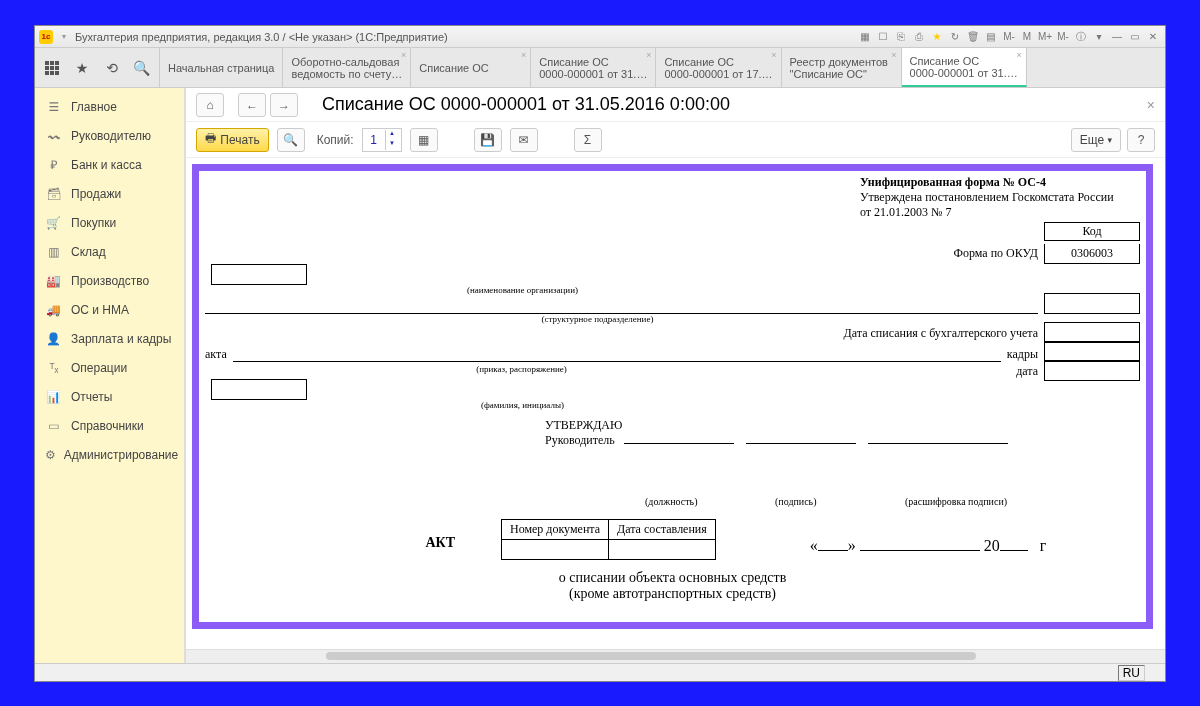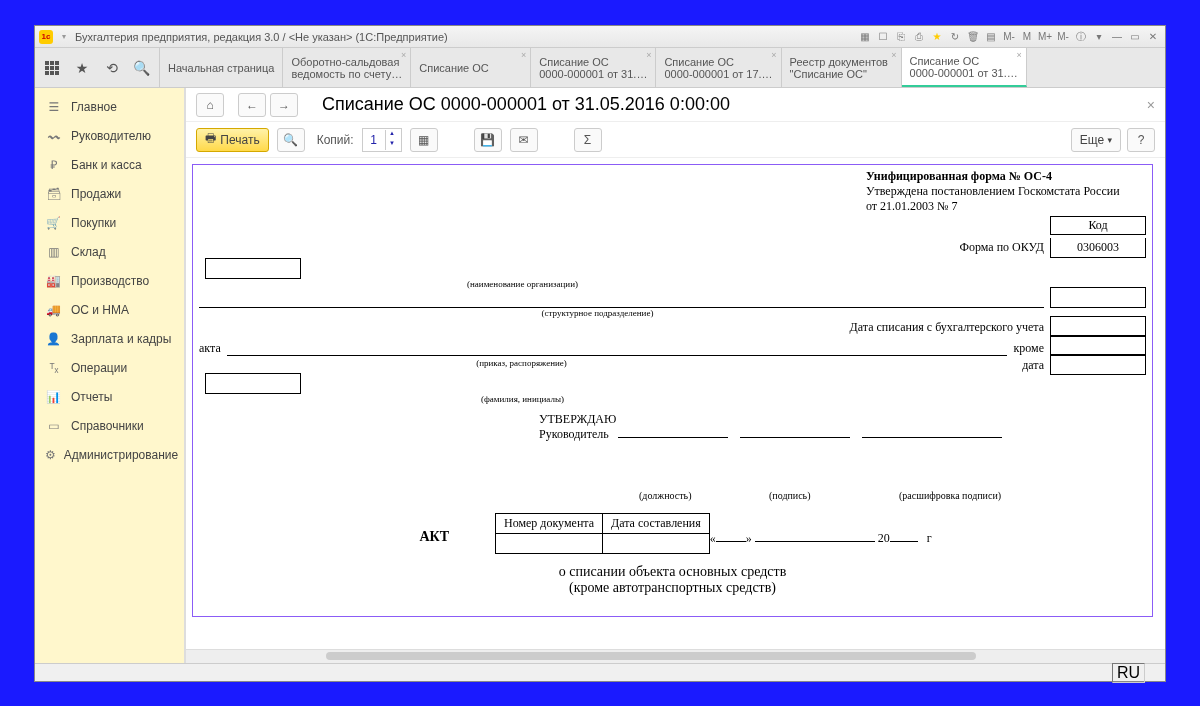--- a/index.html
+++ b/index.html
@@ -33,21 +33,21 @@
 .btn.print { background: linear-gradient(#fff2a8,#ffd94a); border-color: #d4a800; }
 .btn.print .pico { margin-right: 4px; }
 .tlabel { font-size: 12px; color: #555; margin-left: 4px; }
 .spin { width: 40px; height: 24px; border: 1px solid #ccc; display: inline-flex; align-items: center; }
 .spin input { width: 22px; border: none; text-align: center; font-size: 12px; outline: none; color: #22a; }
 .spin .spbtns { width: 14px; display: flex; flex-direction: column; font-size: 6px; line-height: 7px; }
 .spin .spb { height: 10px; border-left: 1px solid #ccc; text-align: center; cursor: pointer; color: #22a; }
 .iconbtn { width: 28px; height: 24px; border: 1px solid #ccc; background: #fafafa; border-radius: 3px; display: inline-flex; align-items: center; justify-content: center; font-size: 12px; color: #555; cursor: pointer; }
 .toolbar .right { margin-left: auto; display: flex; gap: 6px; }
 .document { flex: 1; overflow: auto; padding: 6px 12px 6px 6px; background: #fff; }
-.doc-canvas { border: 1px solid #8b5cf6; padding: 0 0 20px 0; font-family: 'Times New Roman', serif; font-size: 12px; color: #000; min-height: 420px; position: relative; }
+.doc-canvas { border: 7px solid #8b5cf6; padding: 0 0 20px 0; font-family: 'Times New Roman', serif; font-size: 12px; color: #000; min-height: 420px; position: relative; }
 .form-top { display: flex; padding: 4px 6px 0 6px; }
 .form-top .left { flex: 1; }
 .form-top .right { width: 280px; text-align: left; font-size: 12px; }
 .code-box-row { display: flex; align-items: flex-start; padding: 2px 6px; justify-content: flex-end; }
 .code-box-row .desc { flex: 0 0 auto; text-align: right; padding-right: 6px; font-size: 12px; padding-top: 2px; }
 .code-head { width: 96px; border: 1px solid #000; text-align: center; font-size: 12px; padding: 1px 0; }
 .code-cell { width: 96px; border: 1px solid #000; border-top: none; text-align: center; font-size: 12px; padding: 2px 0; min-height: 18px; }
 .code-stack { display: inline-block; }
 .uline-row { display: flex; align-items: flex-end; margin-top: 1px; }
 .uline-row .lbl { flex: 0 0 auto; padding-right: 6px; font-size: 12px; }
@@ -57,26 +57,26 @@
 .right-code-group { width: 96px; margin-left: 6px; }
 .right-code-cell { border: 1px solid #000; text-align: center; font-size: 12px; padding: 2px 0; min-height: 18px; margin-top: -1px; }
 .approve { display: flex; padding: 8px 6px 0 6px; }
 .approve .mid { flex: 1; text-align: left; padding-left: 340px; }
 .approve .sigline { display: inline-block; border-bottom: 1px solid #000; width: 110px; margin: 0 6px; }
 .small-under { font-size: 10px; text-align: left; margin-top: 48px; }
 .akt-row { display: flex; padding: 10px 6px; align-items: flex-start; }
 .akt-row .akt-label { width: 260px; text-align: right; padding-right: 10px; padding-top: 16px; font-weight: bold; font-size: 14px; }
 .akt-table { border-collapse: collapse; margin-left: 36px; }
 .akt-table td { border: 1px solid #000; padding: 2px 8px; font-size: 12px; text-align: center; min-width: 100px; height: 18px; }
-.akt-date { flex: 1; text-align: left; padding-top: 18px; font-size: 12px; }
+.akt-date { flex: 1; text-align: center; padding-top: 18px; font-size: 16px; }
 .akt-date .sul { display: inline-block; border-bottom: 1px solid #000; width: 30px; }
 .akt-date .mul { display: inline-block; border-bottom: 1px solid #000; width: 120px; }
 .akt-date .yul { display: inline-block; border-bottom: 1px solid #000; width: 28px; }
 .akt-sub { text-align: center; font-weight: normal; font-size: 14px; padding: 0 6px; }
-.status-bar { position: absolute; bottom: 0; left: 0; right: 0; height: 18px; background: #f0f0f0; border-top: 1px solid #ccc; font-size: 16px; display: flex; align-items: center; justify-content: flex-end; padding-right: 20px; }
+.status-bar { position: absolute; bottom: 0; left: 0; right: 0; height: 18px; background: #f0f0f0; border-top: 1px solid #ccc; font-size: 12px; display: flex; align-items: center; justify-content: flex-end; padding-right: 20px; }
 .status-bar .lang { border: 1px inset #ccc; padding: 0 4px; }
 .hscroll { height: 14px; background: #eee; border-top: 1px solid #ddd; position: relative; }
 .hscroll .thumb { position: absolute; left: 140px; top: 2px; width: 650px; height: 8px; background: #ccc; border-radius: 4px; }
 svg.apps-icon rect { fill: #555; }
 .group-row { display: flex; align-items: flex-end; }
 .group-row .left-lines { flex: 1; }
 </style>
 </head>
 <body>
 
@@ -300,21 +300,21 @@
             <div class="right-code-group">
                 <div class="right-code-cell">&nbsp;</div>
               </div>
           </div>
 
           <div class="group-row" style="padding:0 6px; margin-top:-1px">
             <div class="left-lines">
               <div class="uline-row">
                   <span class="lbl">акта</span>
                   <div class="uline"></div>
-                  <span class="rlbl">кроме</span>
+                  <span class="rlbl">кадры</span>
                 </div>
             </div>
             <div class="right-code-group">
                 <div class="right-code-cell">&nbsp;</div>
               </div>
           </div>
 
           <div class="group-row" style="padding:0 6px; margin-top:-1px">
             <div class="left-lines" style="text-align:right; padding-bottom:2px; position:relative">
               <div class="tiny" style="position:absolute; left:0; right:200px; text-align:center">(приказ, распоряжение)</div>

